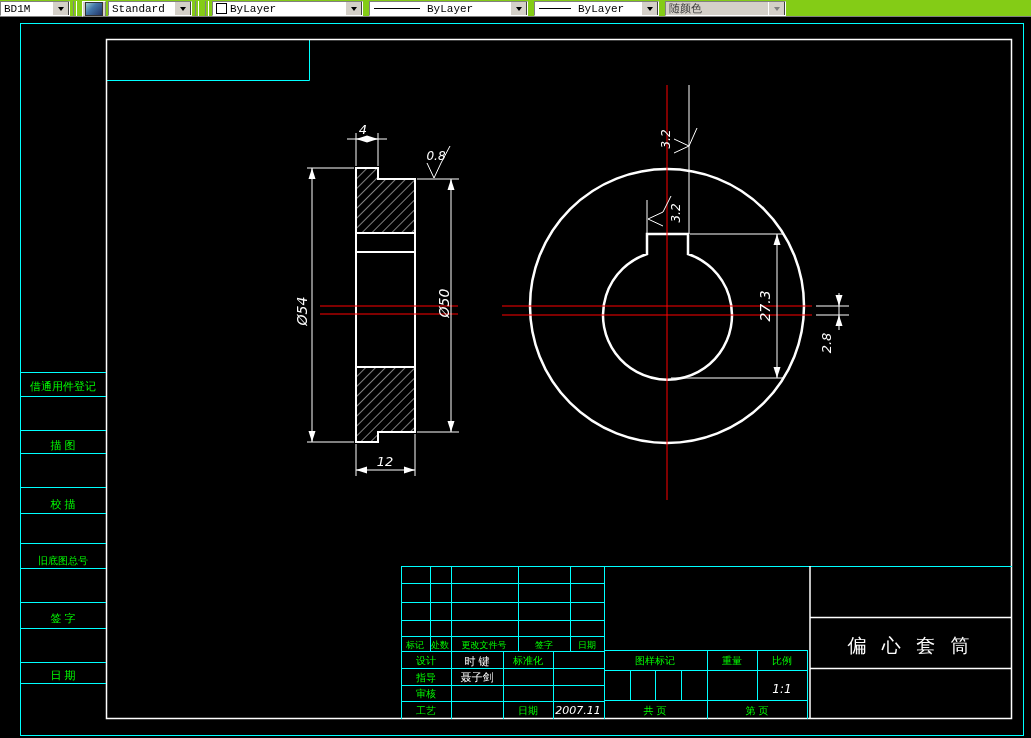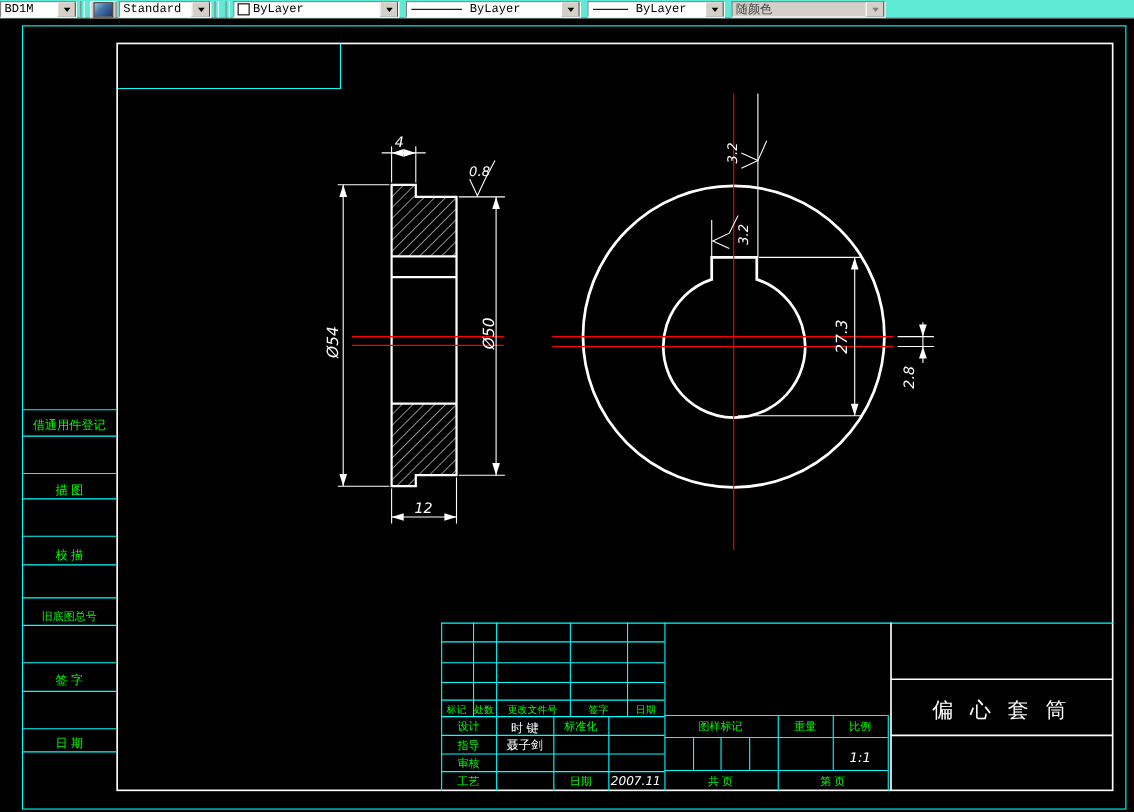--- a/index.html
+++ b/index.html
@@ -3,21 +3,21 @@
 <meta charset="utf-8">
 <style>
   html,body { margin:0; padding:0; }
   body {
     width:1031px; height:738px; background:#000; overflow:hidden; position:relative;
     font-family:"Liberation Sans", sans-serif;
   }
   
   .toolbar {
     position:absolute; top:0; left:0; width:1031px; height:17px;
-    background:#5eead4; display:flex; align-items:center;
+    background:#84cc16; display:flex; align-items:center;
     box-shadow: inset 0 -1px #808080;
   }
   .combo {
     height:15px; background:#fff; display:flex; align-items:center;
     border:1px solid; border-color:#808080 #fff #fff #808080;
     font-size:11px; color:#000; box-sizing:border-box; overflow:hidden;
     font-family:"Liberation Mono","DejaVu Sans Mono",monospace;
   }
   .combo .combo-text { flex:1; padding-left:3px; white-space:nowrap; }
   .combo-btn {
@@ -82,21 +82,21 @@
         <span class="arr"></span>
       </span>
   </div>
   <div class="combo" style="width:125px;margin-left:6px">
     <span class="ltglyph" style="width:32px"></span>
     <span class="combo-text">ByLayer</span>
     <span class="combo-btn">
         <span class="arr"></span>
       </span>
   </div>
-  <div class="combo disabled" style="width:140px;margin-left:6px">
+  <div class="combo disabled" style="width:121px;margin-left:6px">
     <span class="combo-text">随颜色</span>
     <span class="combo-btn">
         <span class="arr dis"></span>
       </span>
   </div>
 </div>
 
 <div class="canvas">
 <svg width="1031" height="721" viewBox="0 17 1031 721" xmlns="http://www.w3.org/2000/svg">
   <defs>

